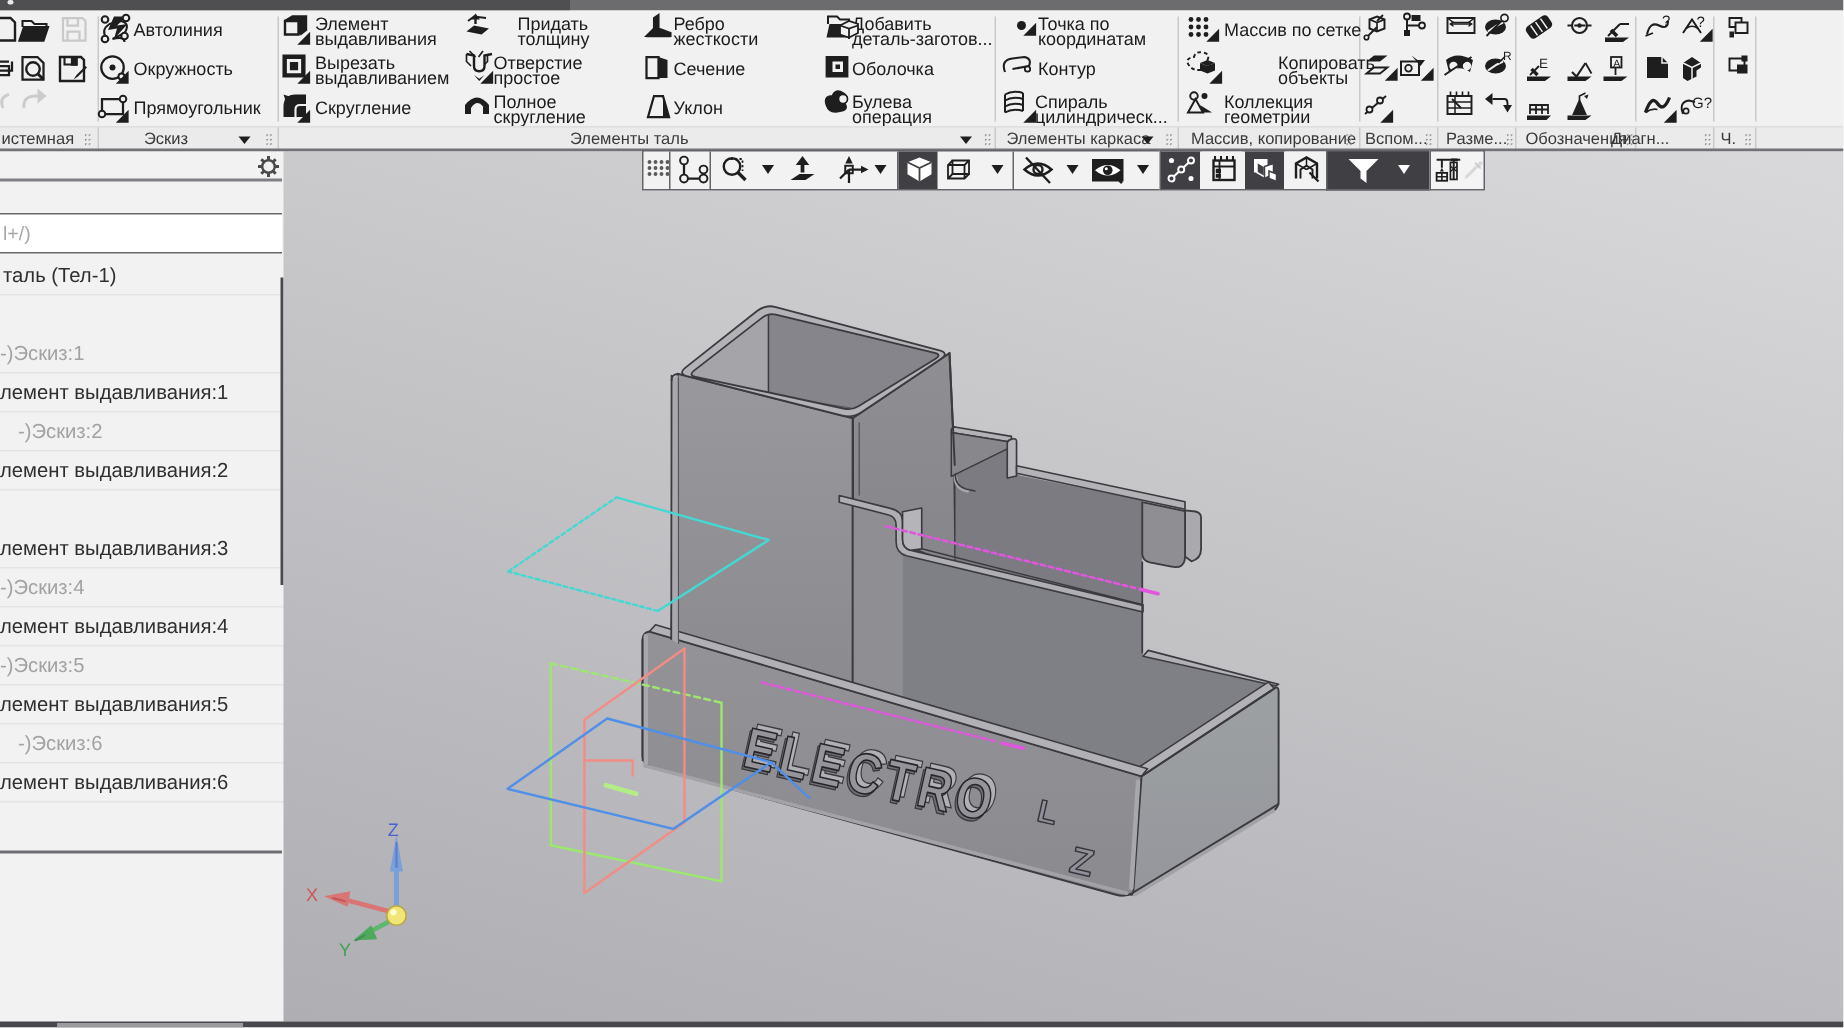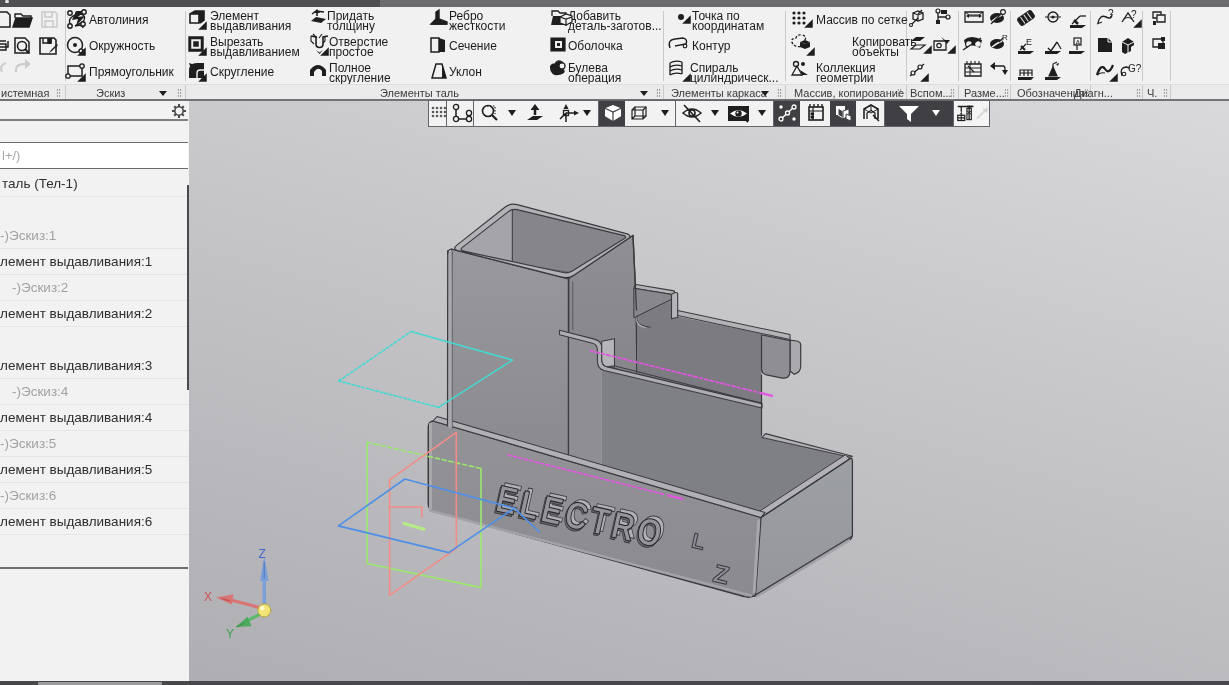--- a/index.html
+++ b/index.html
@@ -48,21 +48,21 @@
  <div class="vsep" style="left:1010px;top:4px;bottom:3px"></div>
  <div class="vsep" style="left:1090px;top:4px;bottom:3px"></div>
  <div class="vsep" style="left:1142px;top:4px;bottom:3px"></div>
  <div class="vsep" style="left:1170px;top:4px;bottom:3px"></div>
  <span class="tlbl" style="left:89px;top:8.5px">Автолиния</span>
  <span class="tlbl" style="left:89px;top:34.5px">Окружность</span>
  <span class="tlbl" style="left:89px;top:60.5px">Прямоугольник</span>
  <span class="tlbl" style="left:210px;top:5px">Элемент<br>выдавливания</span>
  <span class="tlbl" style="left:210px;top:31px">Вырезать<br>выдавливанием</span>
  <span class="tlbl" style="left:210px;top:60.5px">Скругление</span>
- <span class="tlbl" style="left:327px;top:5px">Придать<br>толщину</span>
+ <span class="tlbl" style="left:345px;top:5px">Придать<br>толщину</span>
  <span class="tlbl" style="left:329px;top:31px">Отверстие<br>простое</span>
  <span class="tlbl" style="left:329px;top:57px">Полное<br>скругление</span>
  <span class="tlbl" style="left:449px;top:5px">Ребро<br>жесткости</span>
  <span class="tlbl" style="left:449px;top:34.5px">Сечение</span>
  <span class="tlbl" style="left:449px;top:60.5px">Уклон</span>
  <span class="tlbl" style="left:568px;top:5px">Добавить<br>деталь-заготов...</span>
  <span class="tlbl" style="left:568px;top:34.5px">Оболочка</span>
  <span class="tlbl" style="left:568px;top:57px">Булева<br>операция</span>
  <span class="tlbl" style="left:692px;top:5px">Точка по<br>координатам</span>
  <span class="tlbl" style="left:692px;top:34.5px">Контур</span>
@@ -364,25 +364,25 @@
 <div class="abs" id="divider"></div>
 <div class="abs" id="panel">
   <div class="abs" id="pdiv1" style="top:18px"></div>
   <div class="abs" id="searchbox" style="top:41px"><span style="margin-left:2px">l+/)</span></div>
   <div class="prow dk" style="top:70px"><span style="margin-left:2px">таль (Тел-1)</span></div>
   <div class="prow gy" style="top:122px"><span style="margin-left:0px">-)Эскиз:1</span></div>
   <div class="prow dk" style="top:148px"><span style="margin-left:0px">лемент выдавливания:1</span></div>
   <div class="prow gy" style="top:174px"><span style="margin-left:12px">-)Эскиз:2</span></div>
   <div class="prow dk" style="top:200px"><span style="margin-left:0px">лемент выдавливания:2</span></div>
   <div class="prow dk" style="top:252px"><span style="margin-left:0px">лемент выдавливания:3</span></div>
-  <div class="prow gy" style="top:278px"><span style="margin-left:12px">-)Эскиз:4</span></div>
+  <div class="prow gy" style="top:278px"><span style="margin-left:0px">-)Эскиз:4</span></div>
   <div class="prow dk" style="top:304px"><span style="margin-left:0px">лемент выдавливания:4</span></div>
   <div class="prow gy" style="top:330px"><span style="margin-left:0px">-)Эскиз:5</span></div>
   <div class="prow dk" style="top:356px"><span style="margin-left:0px">лемент выдавливания:5</span></div>
-  <div class="prow gy" style="top:382px"><span style="margin-left:0px">-)Эскиз:6</span></div>
+  <div class="prow gy" style="top:382px"><span style="margin-left:12px">-)Эскиз:6</span></div>
   <div class="prow dk" style="top:408px"><span style="margin-left:0px">лемент выдавливания:6</span></div>
   <div class="abs" id="pdiv2" style="top:466px"></div>
   <div class="abs" id="scrollthumb" style="top:84px"></div>
   <svg class="abs" style="left:170px;top:1px" width="18" height="18" viewBox="0 0 18 18">
    <g fill="none" stroke="#4a4a4a" stroke-width="1.6">
     <circle cx="9" cy="9" r="4.2"></circle>
     <g stroke-width="2">
             <path d="M9 2v3M9 13v3M2 9h3M13 9h3M4.2 4.2l2 2M11.8 11.8l2 2M13.8 4.2l-2 2M6.2 11.8l-2 2"></path>
           </g>
    </g>

